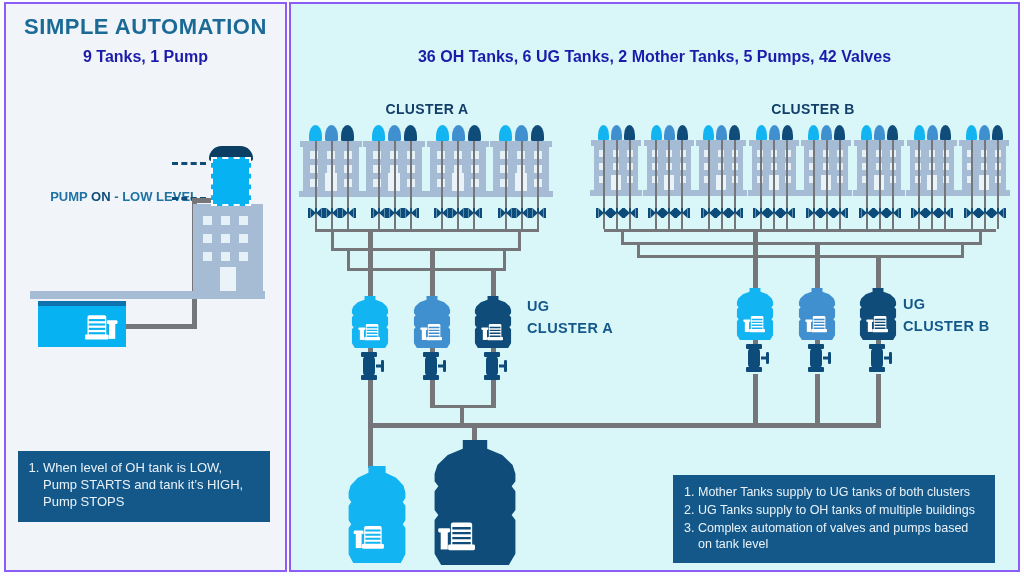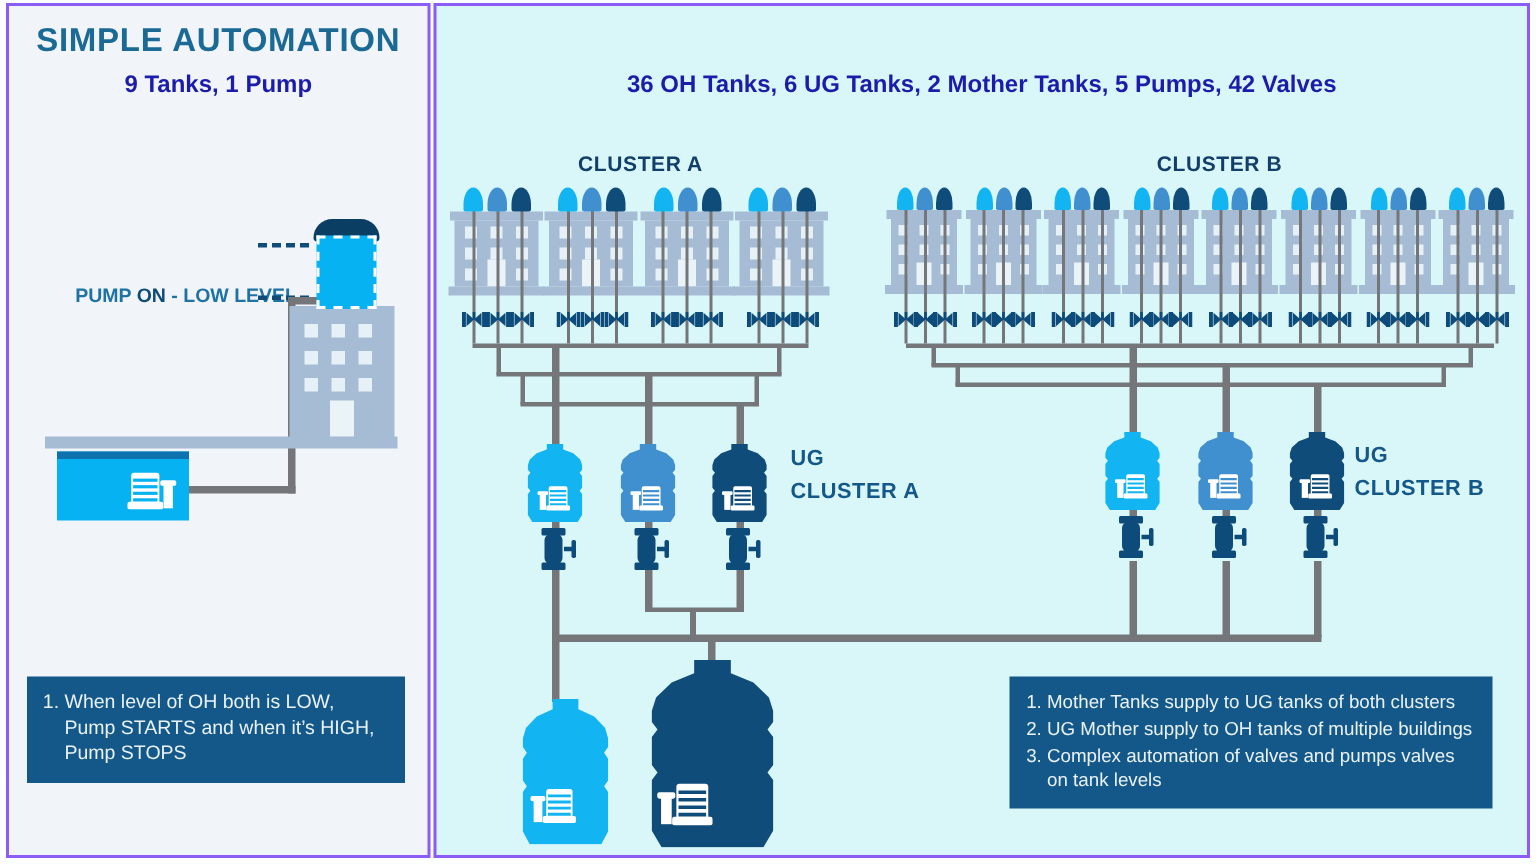--- a/index.html
+++ b/index.html
@@ -81,21 +81,21 @@
             <line x1="11" y1="6.5" x2="24" y2="6.5"></line>
             <line x1="11" y1="10" x2="24" y2="10"></line>
             <line x1="11" y1="13.5" x2="24" y2="13.5"></line>
             <line x1="11" y1="17" x2="24" y2="17"></line>
           </g>
         </svg></div>
     </div>
 
   <div class="note note-left" style="left:12px;top:447px;width:252px;">
     <ol>
-        <li>When level of OH both is LOW, Pump STARTS and when it’s HIGH, Pump STOPS</li>
+        <li>When level of OH tank is LOW, Pump STARTS and tank it’s HIGH, Pump STOPS</li>
       </ol>
   </div>
 </div>
 
 <div class="panel panel-right">
   <div class="subtitle">36 OH Tanks, 6 UG Tanks, 2 Mother Tanks, 5 Pumps, 42 Valves</div>
 
   <div class="cluster-label" style="left:46px;top:97px;width:180px;">CLUSTER A</div>
   <div class="cluster-label" style="left:432px;top:97px;width:180px;">CLUSTER B</div>
 
@@ -826,20 +826,20 @@
 
   <div class="zone-label" style="left:236px;top:292px;">
     <div>UG</div>
     <div>CLUSTER A</div>
   </div>
   <div class="zone-label" style="left:612px;top:290px;">
     <div>UG</div>
     <div>CLUSTER B</div>
   </div>
 
-  <div class="note note-right" style="left:382px;top:447px;width:322px;">
+  <div class="note note-right" style="left:382px;top:471px;width:322px;">
     <ol>
         <li>Mother Tanks supply to UG tanks of both clusters</li>
-        <li>UG Mother supply to OH tanks of multiple buildings</li>
-        <li>Complex automation of valves and pumps valves on tank levels</li>
+        <li>UG Tanks supply to OH tanks of multiple buildings</li>
+        <li>Complex automation of valves and pumps based on tank level</li>
       </ol>
   </div>
 </div>
 
 </body></html>

